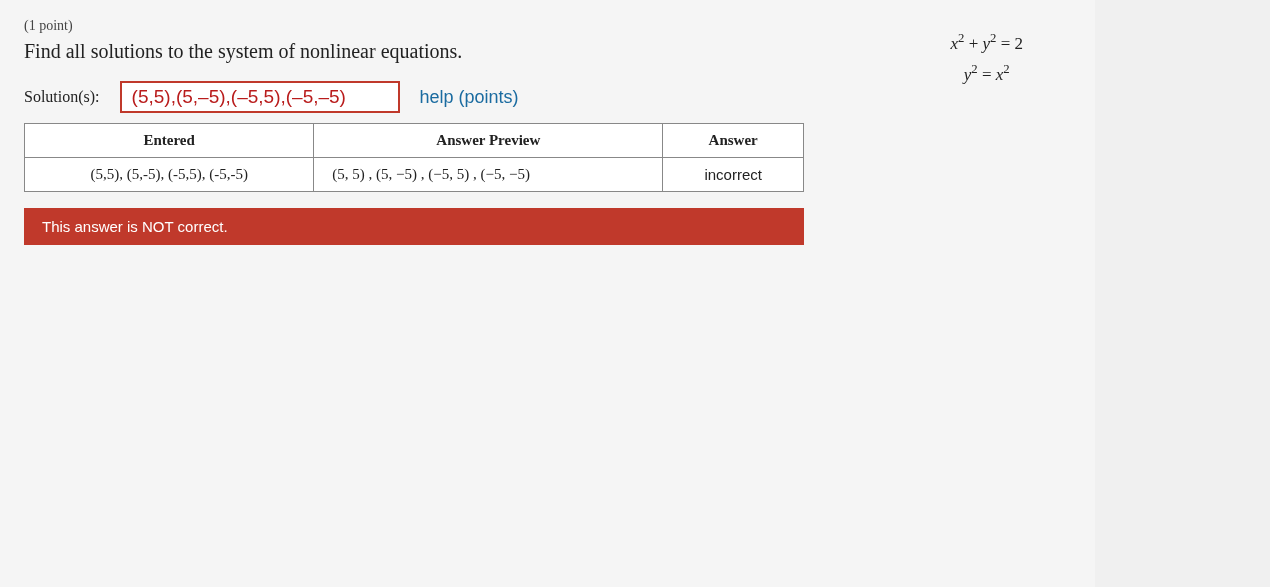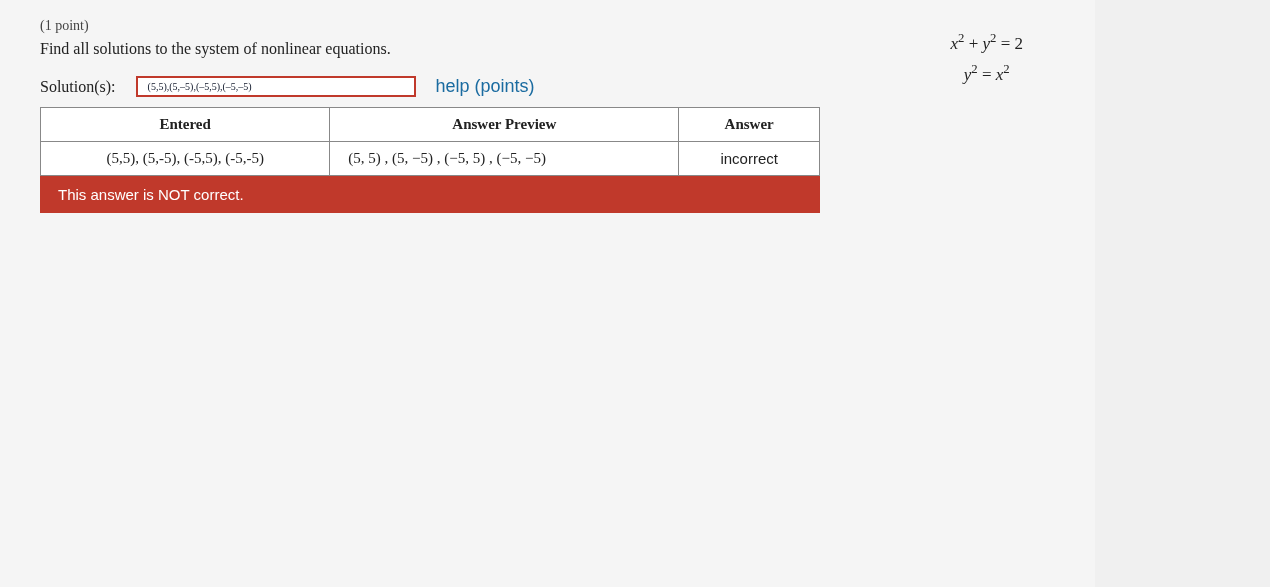--- a/index.html
+++ b/index.html
@@ -9,29 +9,29 @@
       font-size: 16px;
       color: #222;
       min-height: 587px;
       min-width: 1270px;
     }
     .page-container {
       background: #f5f5f5;
       width: 1095px;
       min-height: 587px;
       position: relative;
-      padding: 18px 40px 0 40px;
+      padding: 18px 40px 0 24px;
     }
     .point-label {
       font-size: 14px;
       color: #444;
       margin-bottom: 6px;
     }
     .question-title {
-      font-size: 16px;
+      font-size: 20px;
       color: #222;
       margin-bottom: 12px;
       font-family: Georgia, serif;
     }
     .equation-block {
       position: absolute;
       top: 28px;
       right: 72px;
       text-align: center;
       font-size: 17px;
@@ -50,39 +50,39 @@
       font-size: 16px;
       font-family: Georgia, serif;
     }
     .solution-label {
       font-weight: normal;
     }
     .solution-input-box {
       border: 2px solid #c0392b;
       padding: 3px 10px;
       background: #fff;
-      font-size: 10px;
-      font-family: Liberation Serif, serif;
-      color: #0f172a;
+      font-size: 19px;
+      font-family: Liberation Sans, sans-serif;
+      color: #b91c1c;
       min-width: 280px;
     }
     .help-link {
       color: #1a6ba0;
       font-size: 18px;
       font-family: Arial, sans-serif;
       text-decoration: none;
     }
     .instruction-text {
       font-size: 16px;
       font-family: Georgia, serif;
       margin-bottom: 24px;
     }
     .result-table-container {
       margin-top: 10px;
-      margin-bottom: 0;
+      margin-bottom: 16px;
     }
     table.result-table {
       border-collapse: collapse;
       width: 780px;
       font-family: Georgia, serif;
       font-size: 15px;
       background: #fff;
     }
     table.result-table th, table.result-table td {
       border: 1px solid #888;

